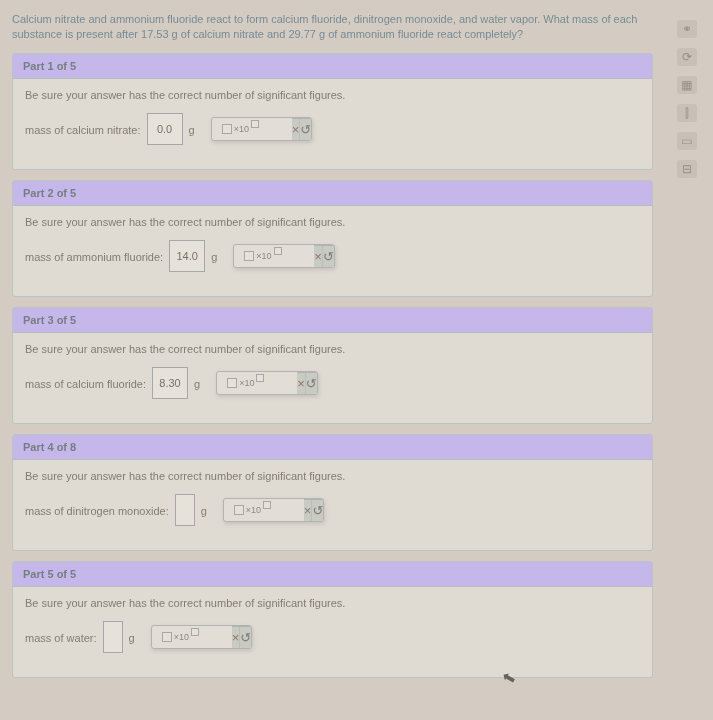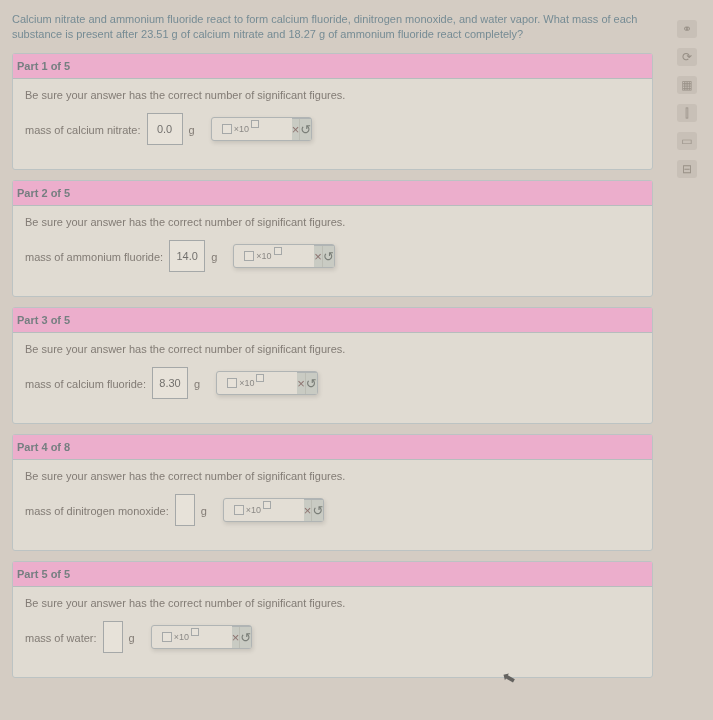--- a/index.html
+++ b/index.html
@@ -53,25 +53,25 @@
     cursor: pointer;
   }
   .part {
     border: 1px solid #b8c4c8;
     border-radius: 3px;
     margin-bottom: 10px;
     background: #e8e4dc;
     overflow: visible;
   }
   .part-header {
-    background: #f9a8d4;
+    background: #c4b5fd;
     color: #5a6a70;
     font-size: 11px;
     font-weight: bold;
-    padding: 6px 4px;
+    padding: 6px 10px;
     border-bottom: 1px solid #b0bcc0;
   }
   .part-body {
     padding: 10px 12px 16px 12px;
     position: relative;
     min-height: 90px;
   }
   .instruction {
     color: #6b6560;
     font-size: 11px;
@@ -172,21 +172,21 @@
     color: #444;
     pointer-events: none;
     z-index: 50;
     transform: rotate(-15deg);
   }
 </style>
 </head>
 <body>
 
 <div class="page">
-  <div class="question">Calcium nitrate and ammonium fluoride react to form calcium fluoride, dinitrogen monoxide, and water vapor. What mass of each substance is present after 23.51 g of calcium nitrate and 18.27 g of ammonium fluoride react completely?</div>
+  <div class="question">Calcium nitrate and ammonium fluoride react to form calcium fluoride, dinitrogen monoxide, and water vapor. What mass of each substance is present after 17.53 g of calcium nitrate and 29.77 g of ammonium fluoride react completely?</div>
 
   <div id="parts-container">
       <div class="part">
         <div class="part-header">Part 1 of 5</div>
         <div class="part-body">
           <div class="instruction">Be sure your answer has the correct number of significant figures.</div>
           <div class="input-row">
             <span class="input-label">mass of calcium nitrate:</span>
             <input class="val-input" type="text" value="0.0" style="">
             <span class="unit">g</span>

